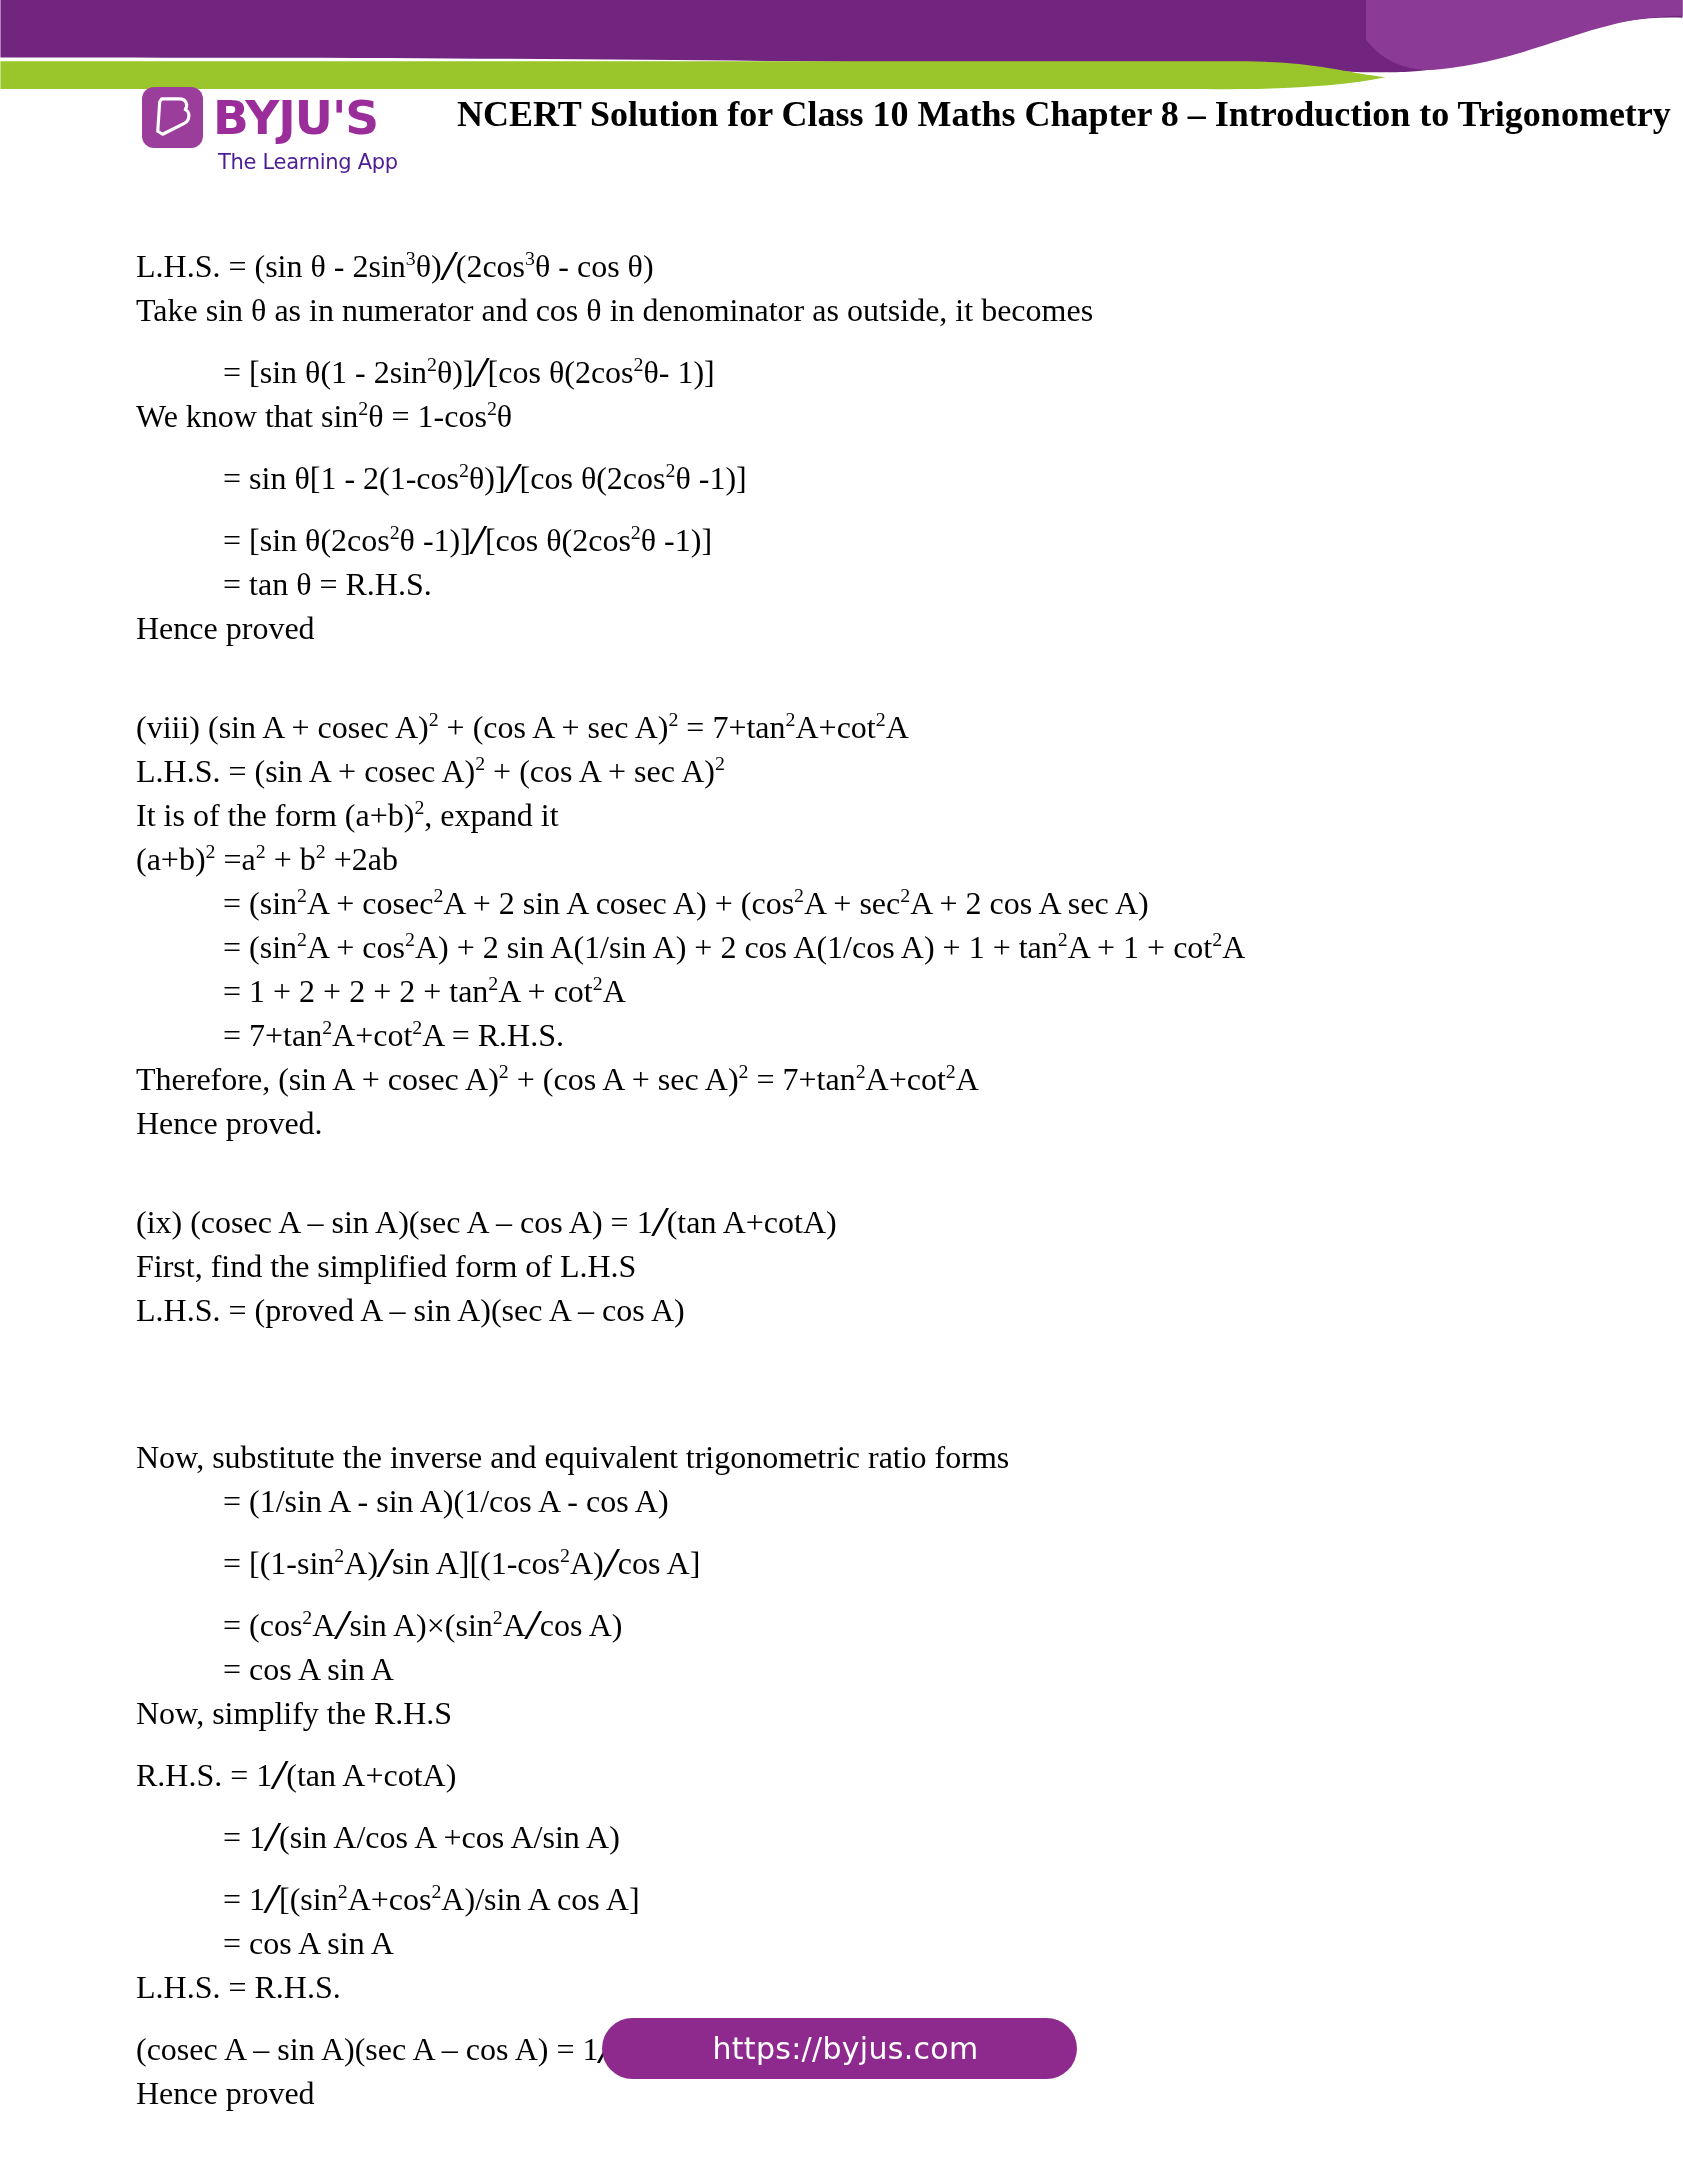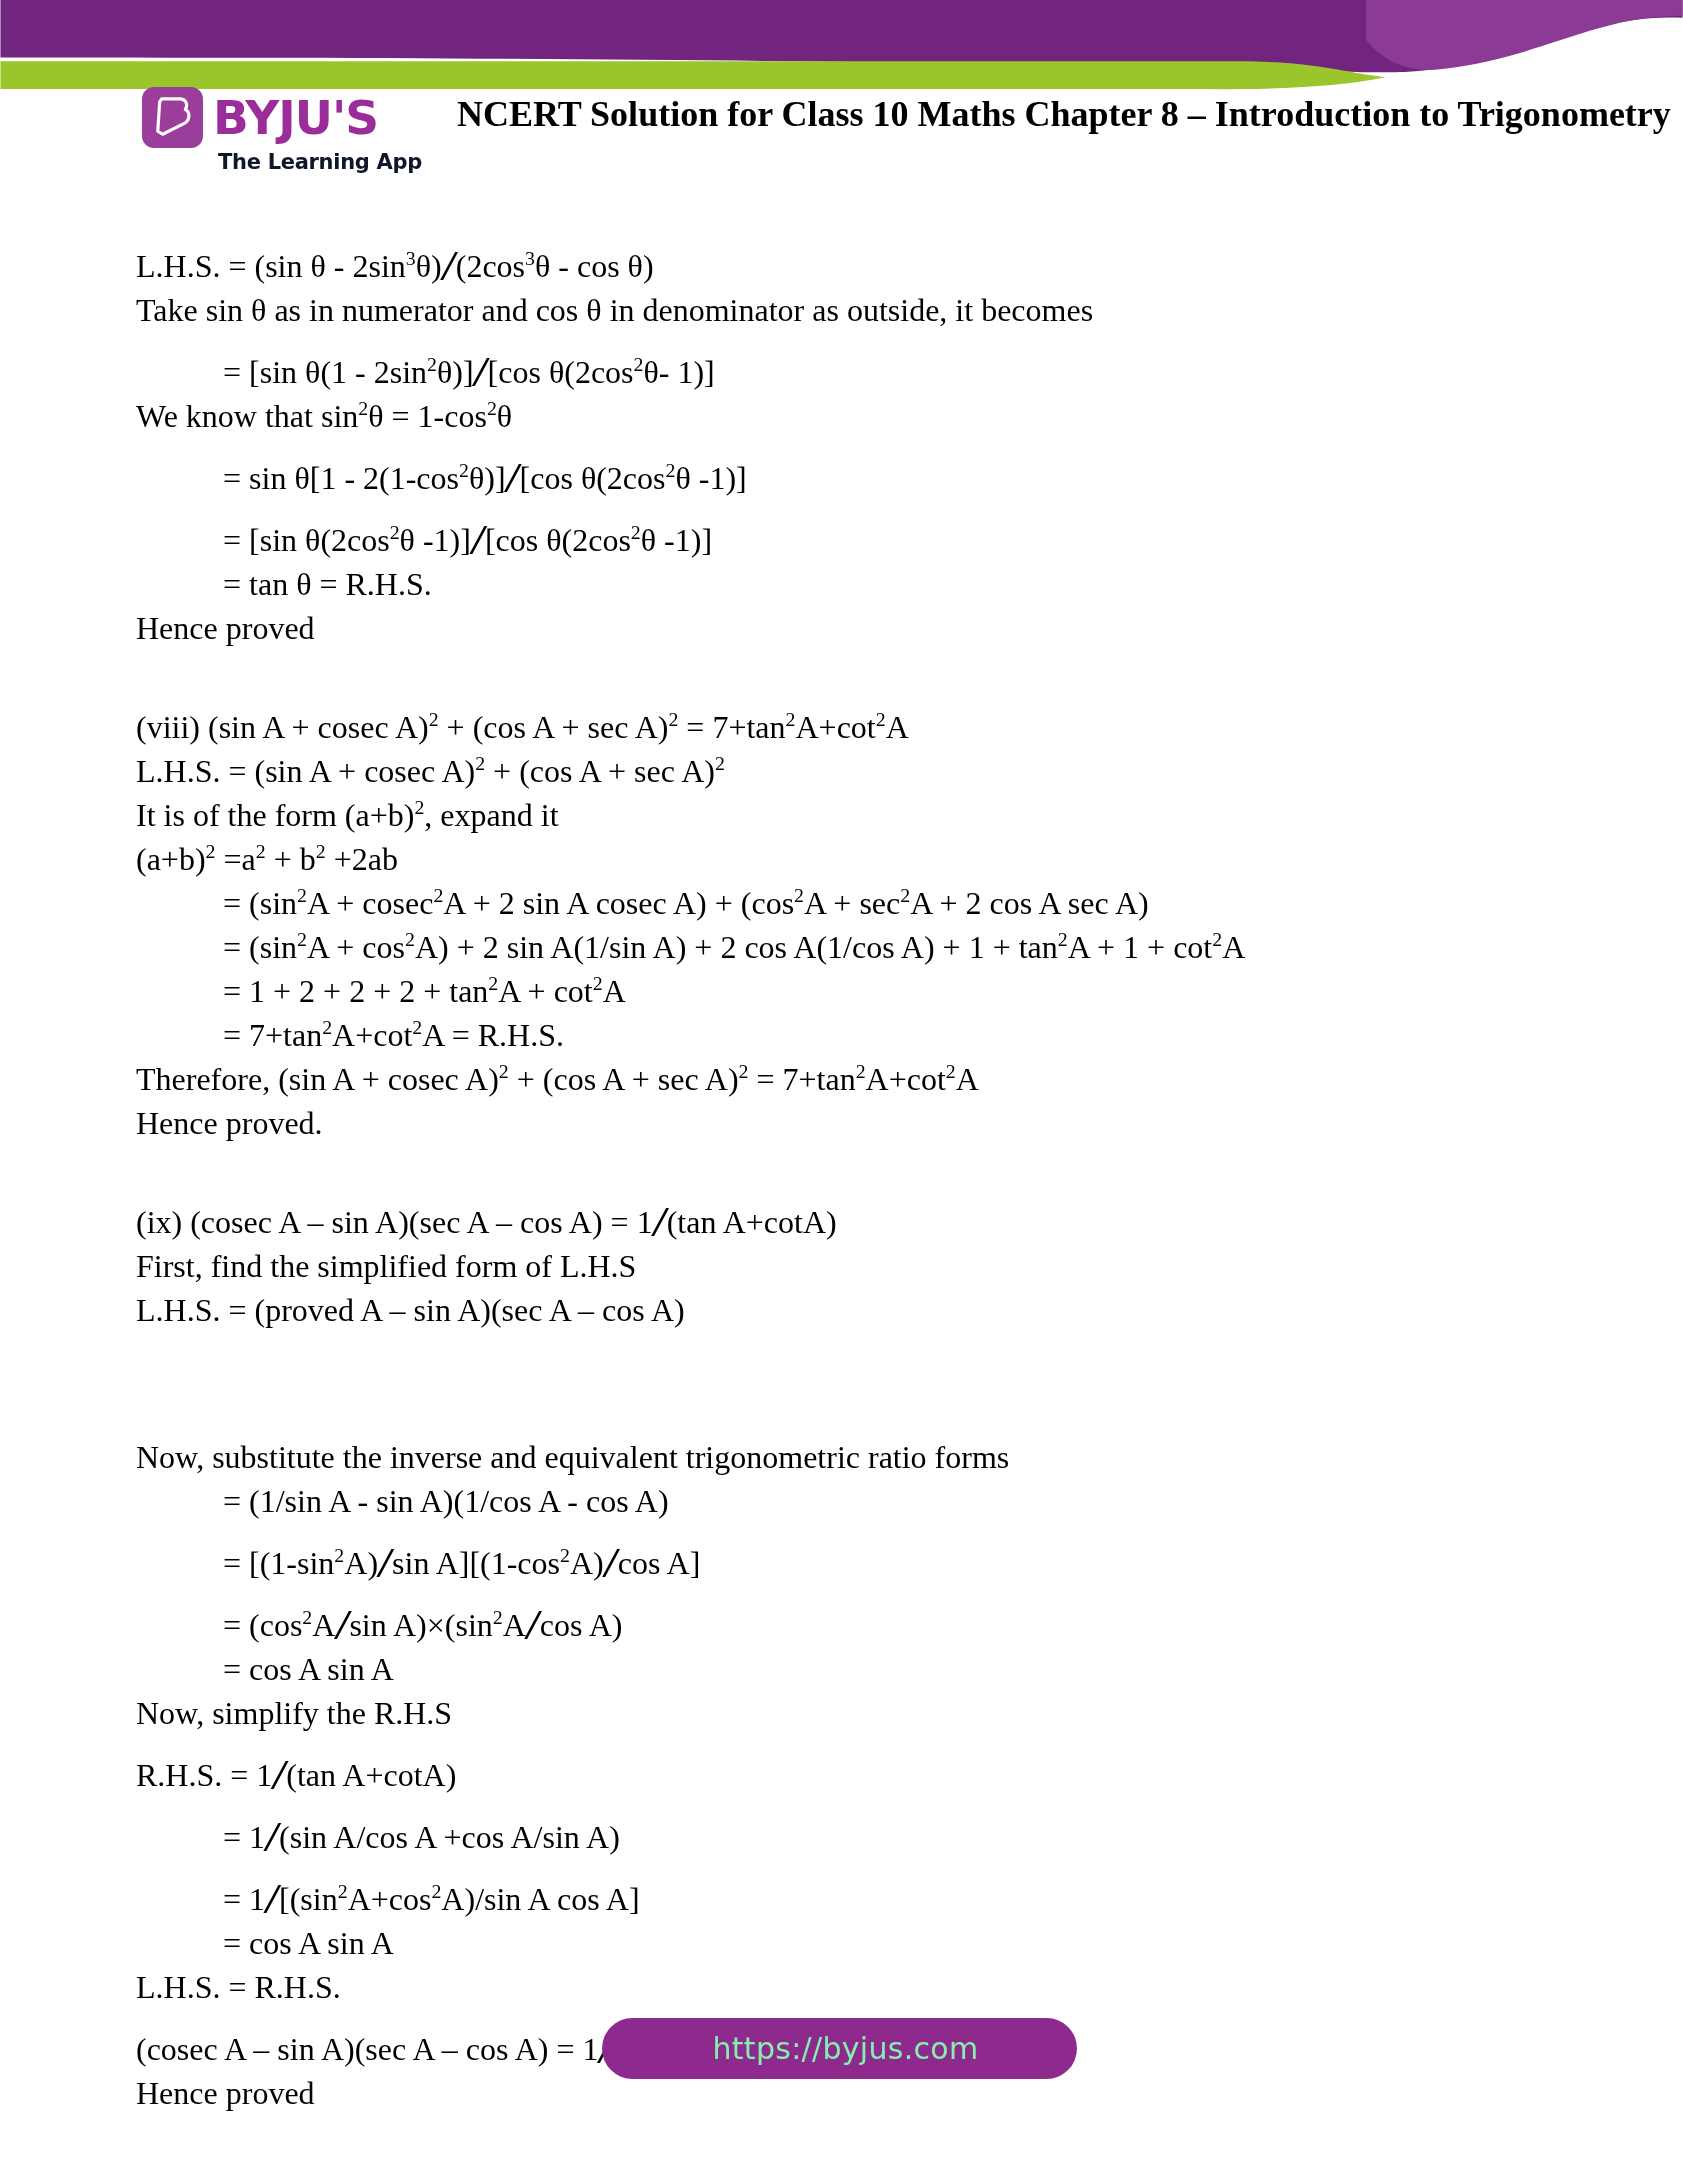--- a/index.html
+++ b/index.html
@@ -61,23 +61,23 @@
     font-weight: bold;
     font-size: 47px;
     line-height: 47px;
     letter-spacing: -1px;
     color: #9b2d9b;
   }
   .logo-sub {
     margin-left: 76px;
     margin-top: 2px;
     font-family: "DejaVu Sans", sans-serif;
-    font-weight: bold;
+    font-weight: normal;
     font-size: 21px;
-    color: #0f172a;
+    color: #4c1d95;
     letter-spacing: -0.3px;
   }
   .page-title {
     margin-left: 18px;
     margin-top: 6px;
     font-family: "Liberation Serif", serif;
     font-weight: bold;
     font-size: 36px;
     white-space: nowrap;
     color: #000;
@@ -129,21 +129,21 @@
     height: 61px;
     border-radius: 31px;
     background: #8e2a8e;
     display: flex;
     align-items: center;
     justify-content: center;
   }
   .footer-pill span {
     font-family: "DejaVu Sans", sans-serif;
     font-size: 30px;
-    color: #86efac;
+    color: #ffffff;
     letter-spacing: 0.3px;
     margin-left: 12px;
   }
 </style>
 </head>
 <body>
 
 <div class="banner">
   <svg width="1683" height="94" viewBox="0 0 1700 95" xmlns="http://www.w3.org/2000/svg">
 

